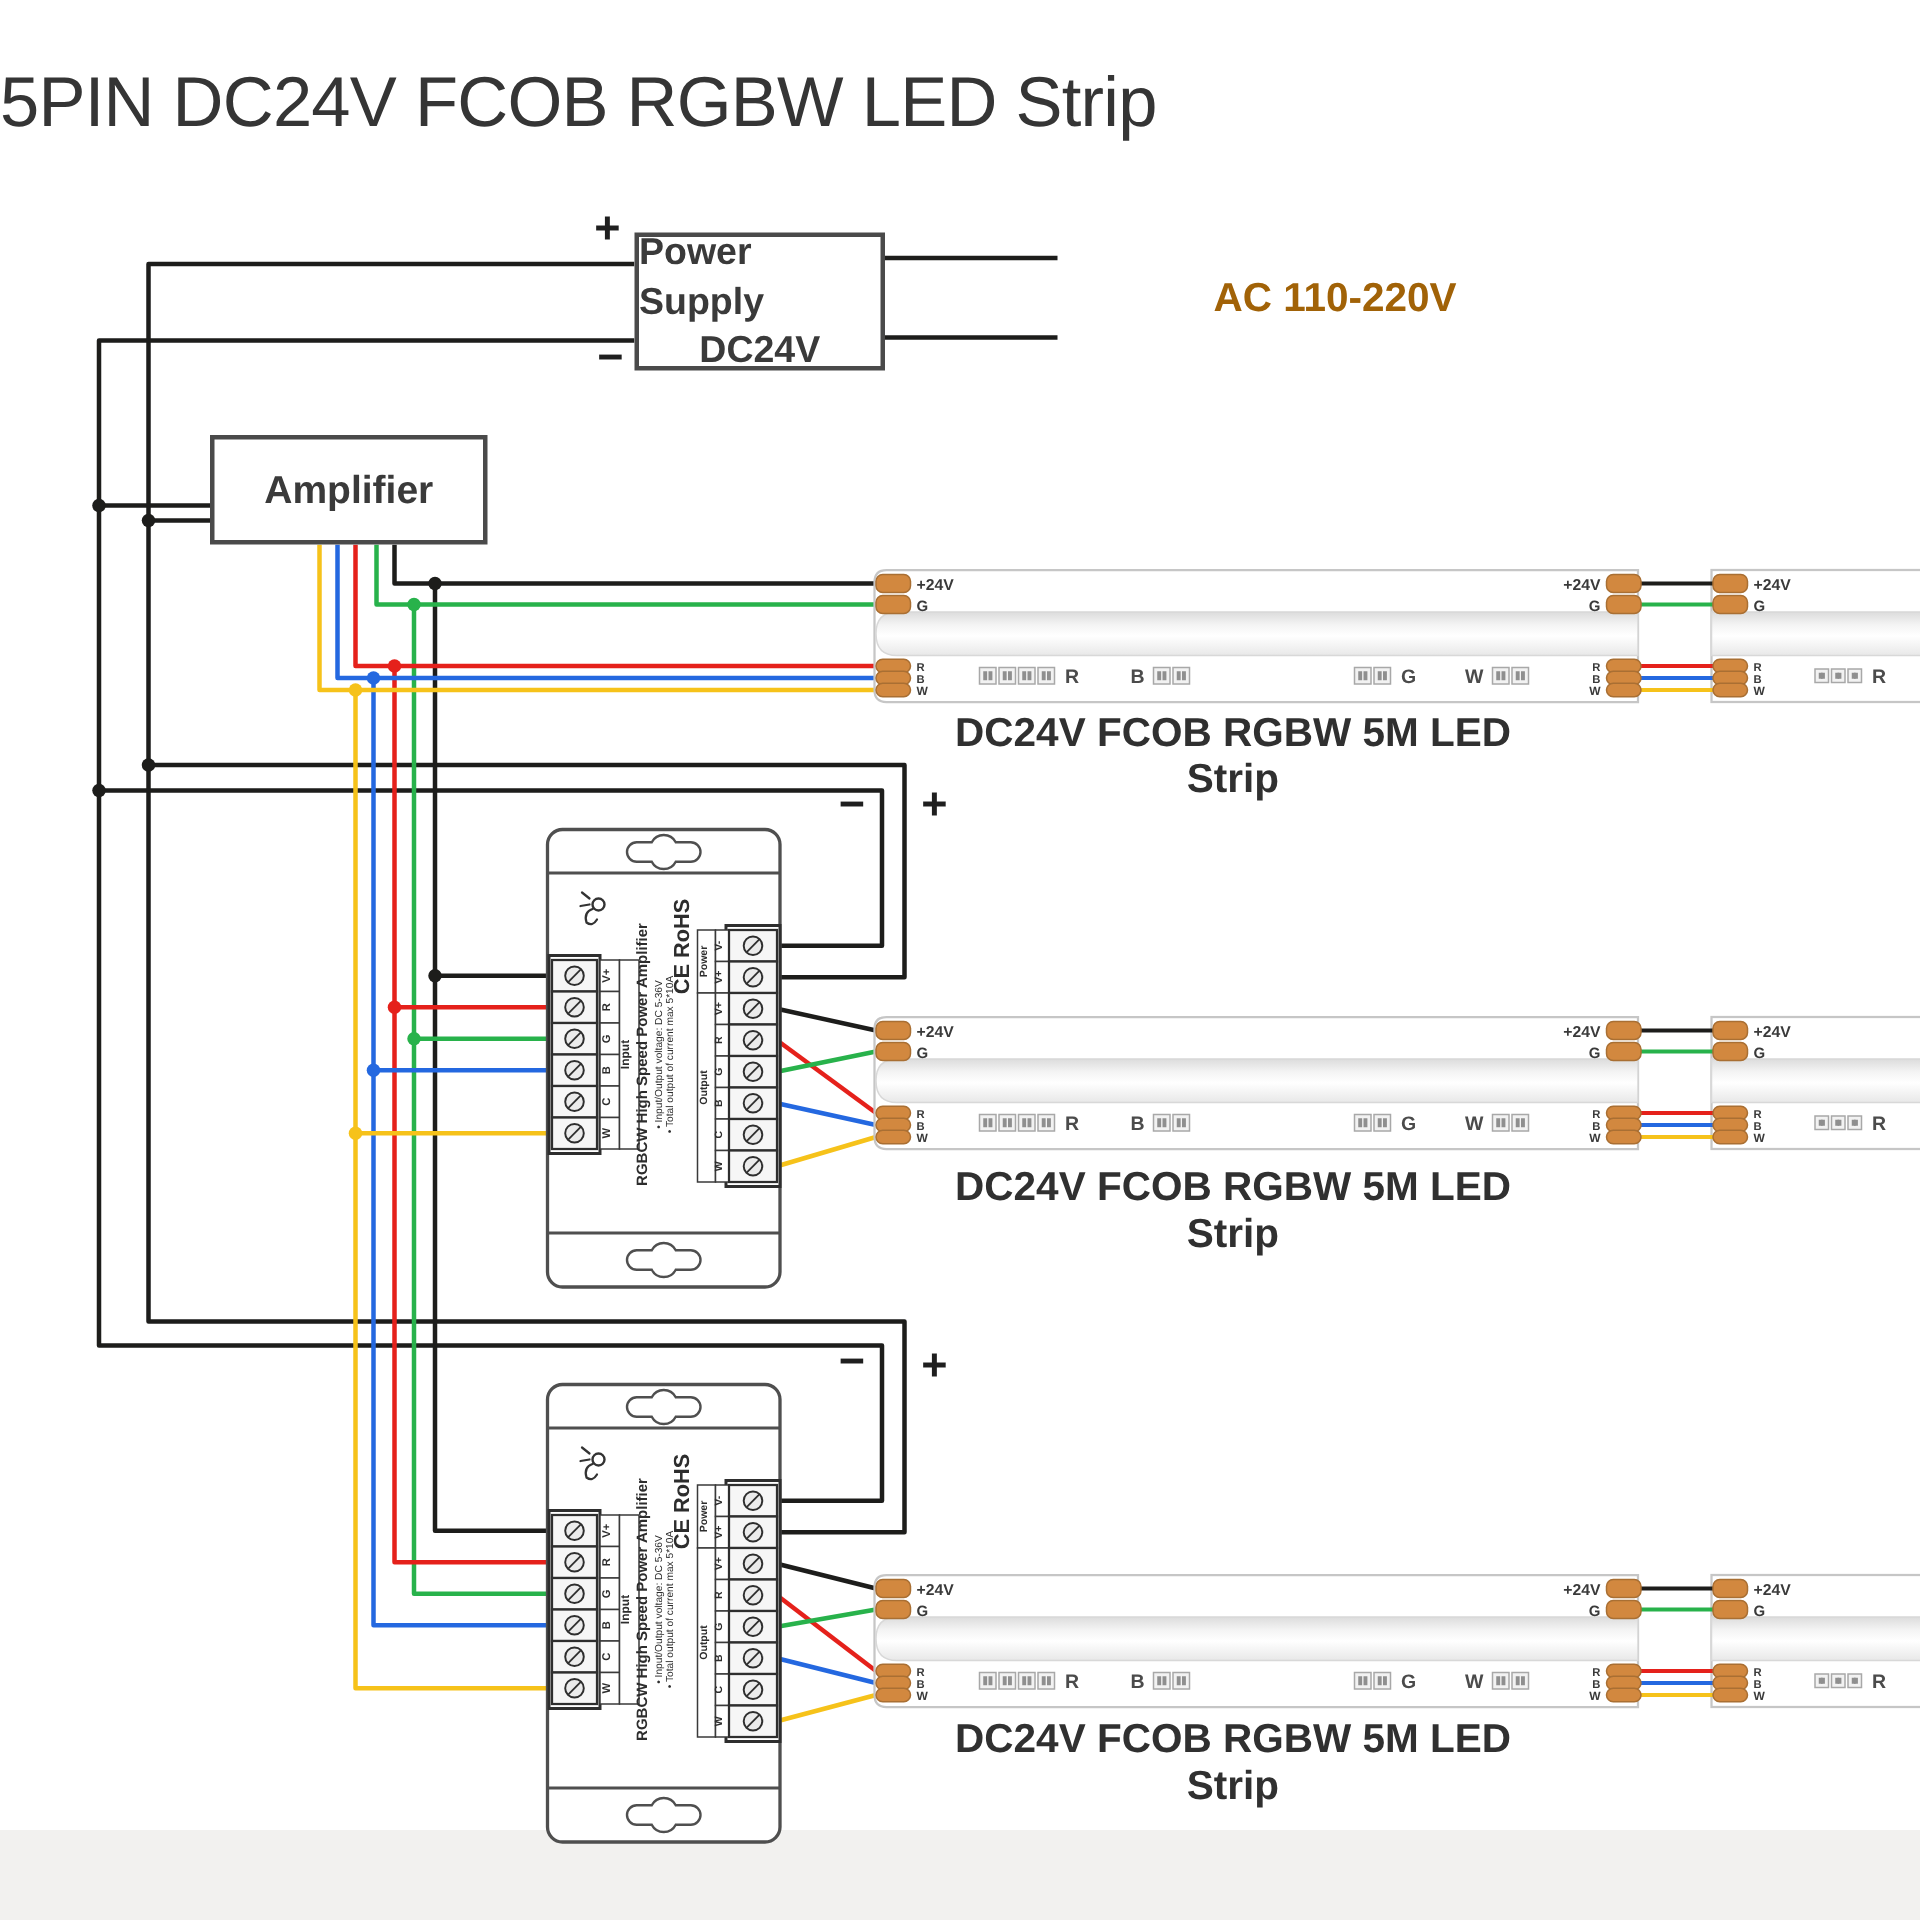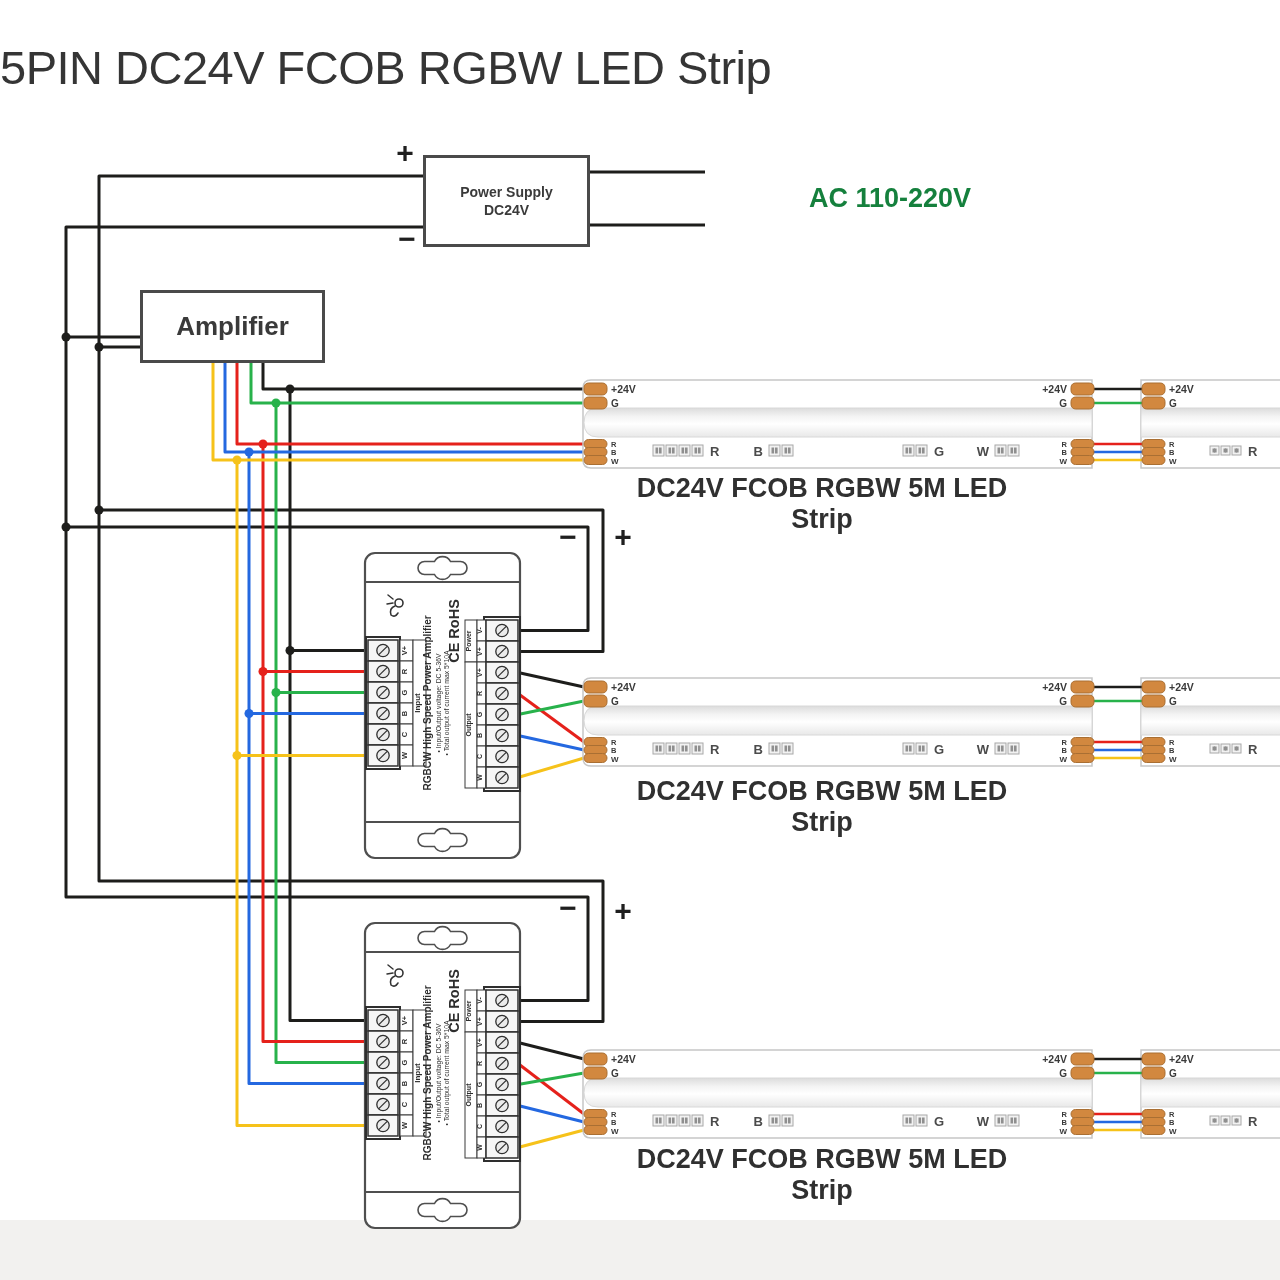--- a/index.html
+++ b/index.html
@@ -5,23 +5,23 @@
   html,body{margin:0;padding:0;background:#fff;}
   .stage{position:relative;width:1280px;height:1280px;background:#ffffff;overflow:hidden;
          font-family:"Liberation Sans", sans-serif;}
   .bottom-band{position:absolute;left:0;top:1220px;width:1280px;height:60px;background:#f2f1ef;z-index:0;}
   #diagram-svg{position:absolute;left:0;top:0;z-index:1;}
   .overlay{position:absolute;z-index:2;}
   .page-title{left:0;top:40px;width:1280px;text-align:left;font-size:47px;font-weight:400;
               color:#353535;letter-spacing:-0.5px;}
   .box{background:#fff;border:3px solid #4a4a4a;display:flex;flex-direction:column;
        align-items:center;justify-content:center;color:#3a3a3a;box-sizing:border-box;}
-  .ps-box{left:423px;top:155px;width:167px;height:92px;font-size:14px;font-weight:600;line-height:1.3;}
+  .ps-box{left:423px;top:155px;width:167px;height:92px;font-size:25px;font-weight:600;line-height:1.3;}
   .ctrl-box{left:140px;top:290px;width:185px;height:73px;font-size:26px;font-weight:600;}
-  .ac-label{left:760px;top:183px;width:260px;text-align:center;font-size:27px;font-weight:700;color:#15803d;}
+  .ac-label{left:760px;top:183px;width:260px;text-align:center;font-size:27px;font-weight:700;color:#a16207;}
   .sign{width:34px;text-align:center;font-weight:700;font-size:30px;line-height:34px;color:#1f1f1f;}
   .strip-label{left:622px;width:400px;text-align:center;font-size:27px;font-weight:600;color:#303030;}
 </style>
 </head>
 <body>
 
 <div class="stage">
   <div class="bottom-band"></div>
 
   <svg id="diagram-svg" width="1280" height="1280" viewBox="0 0 1280 1280">

